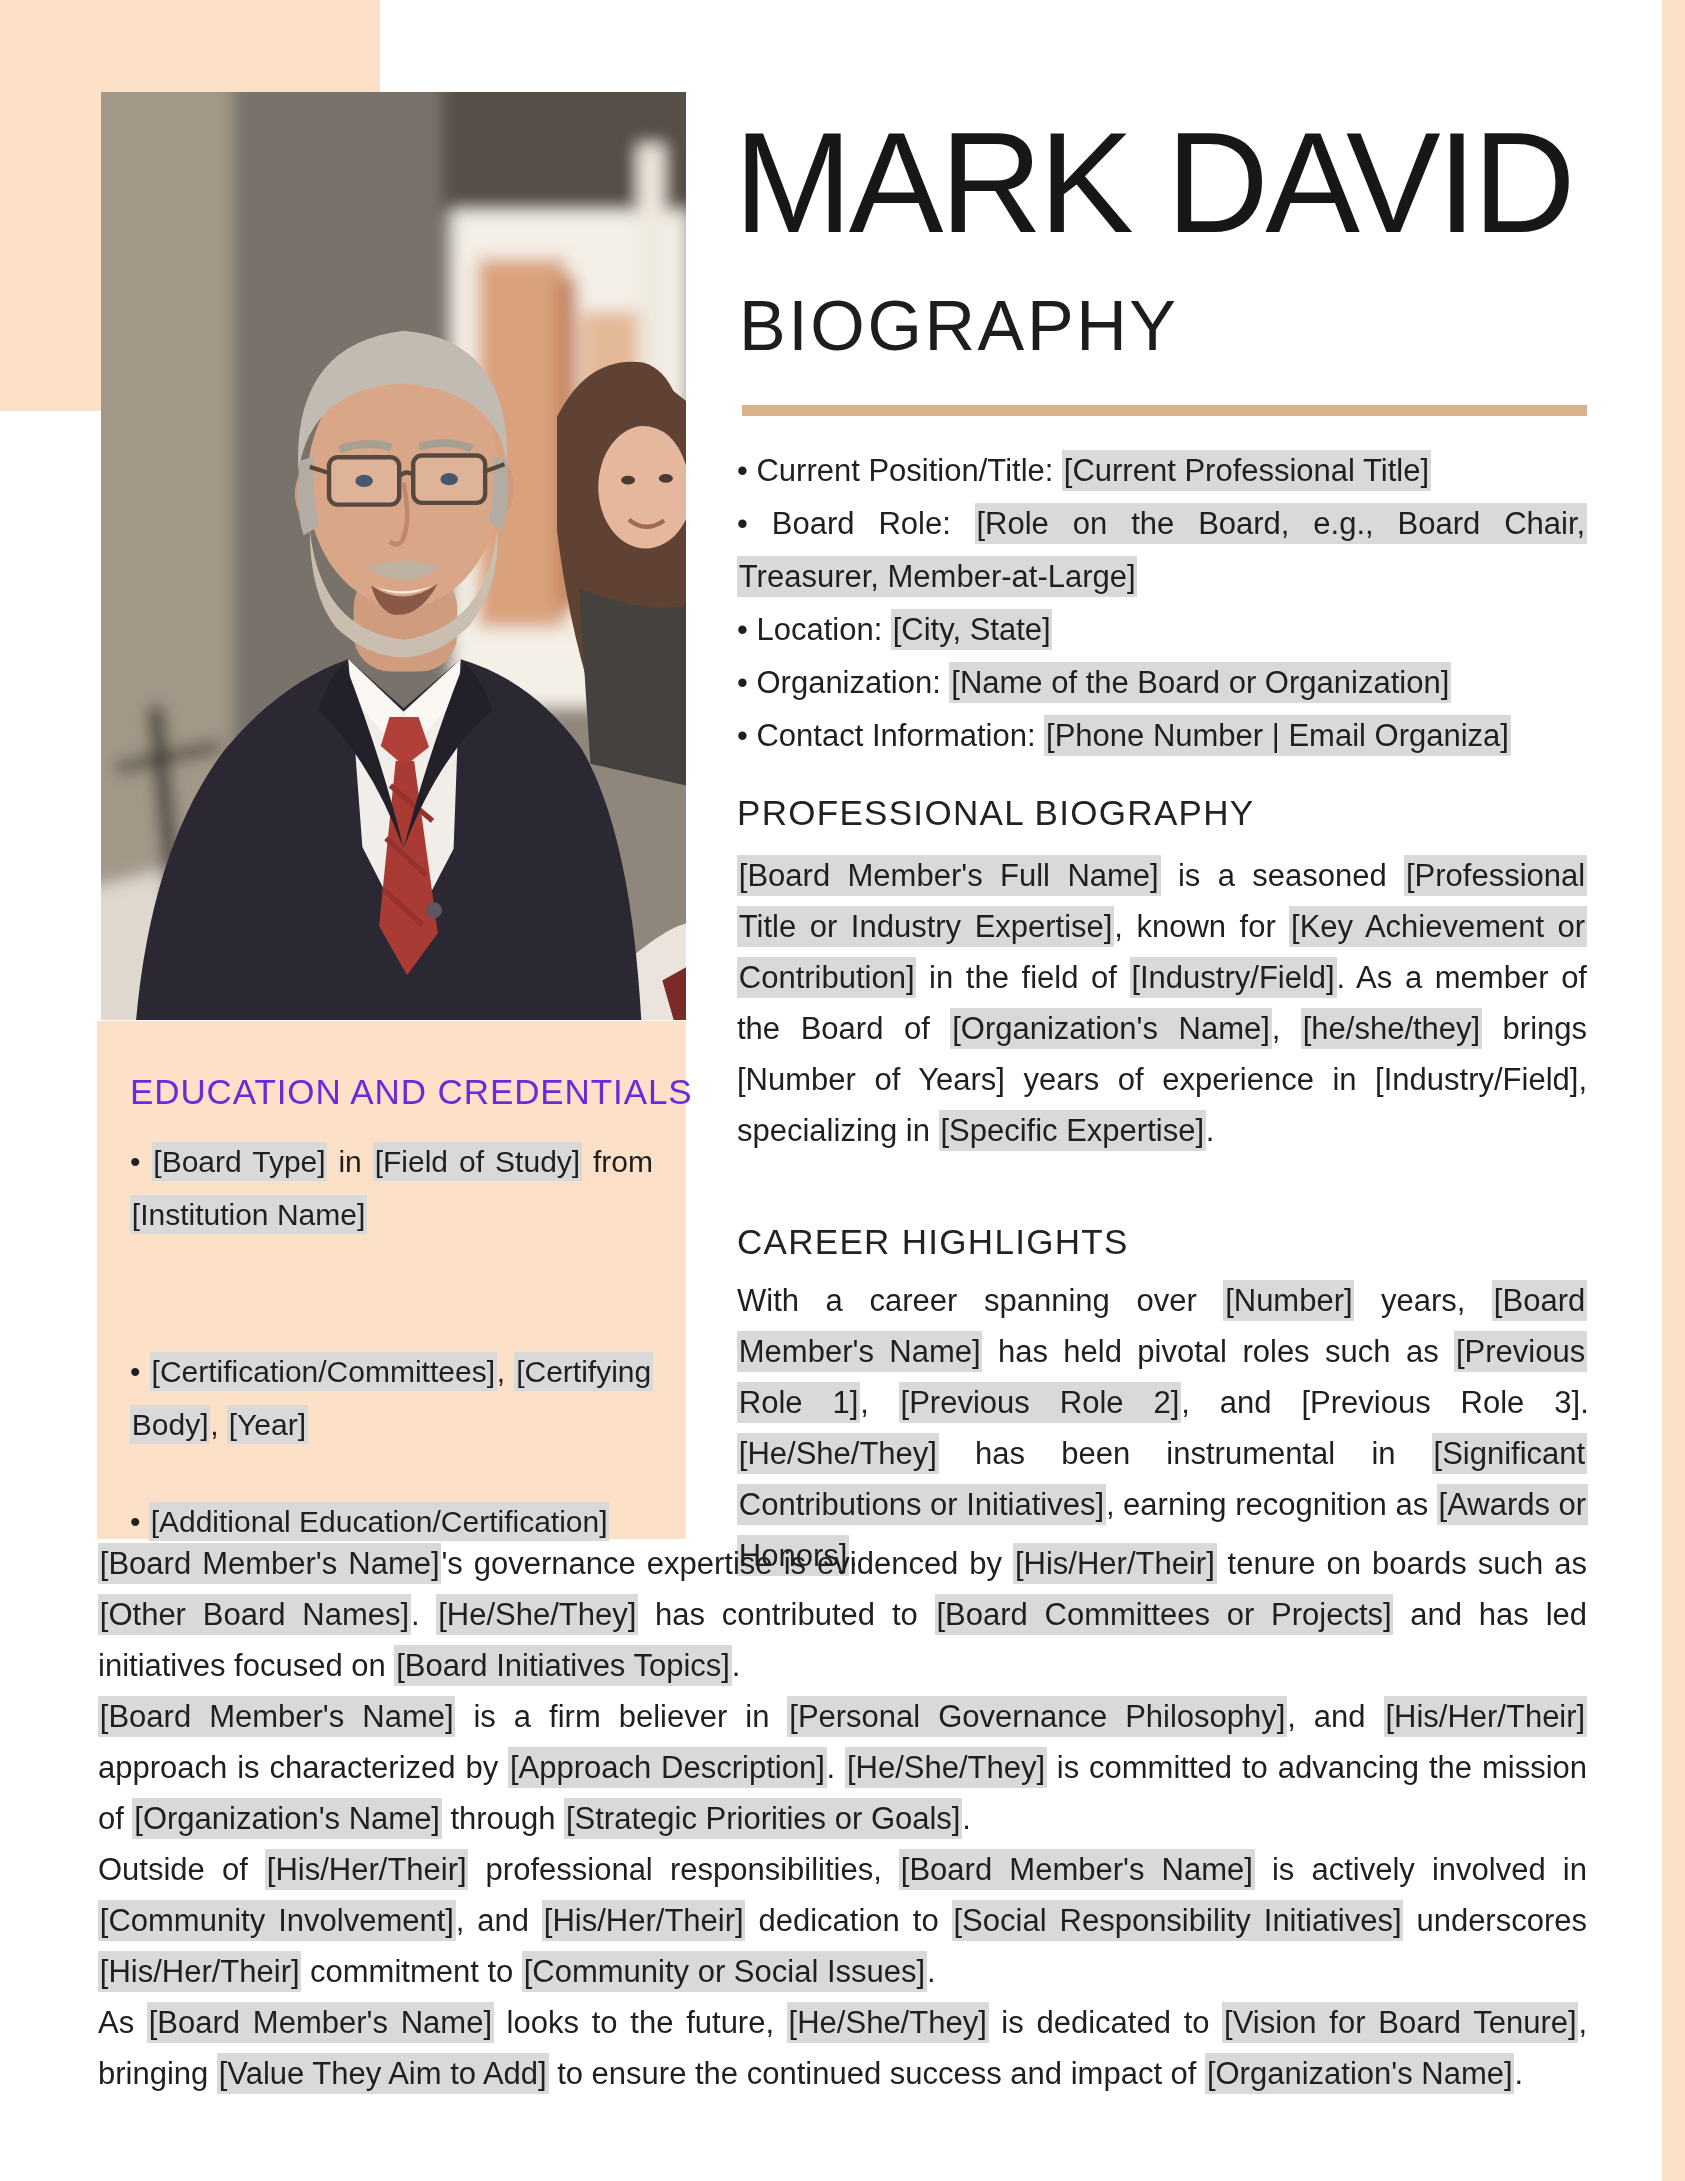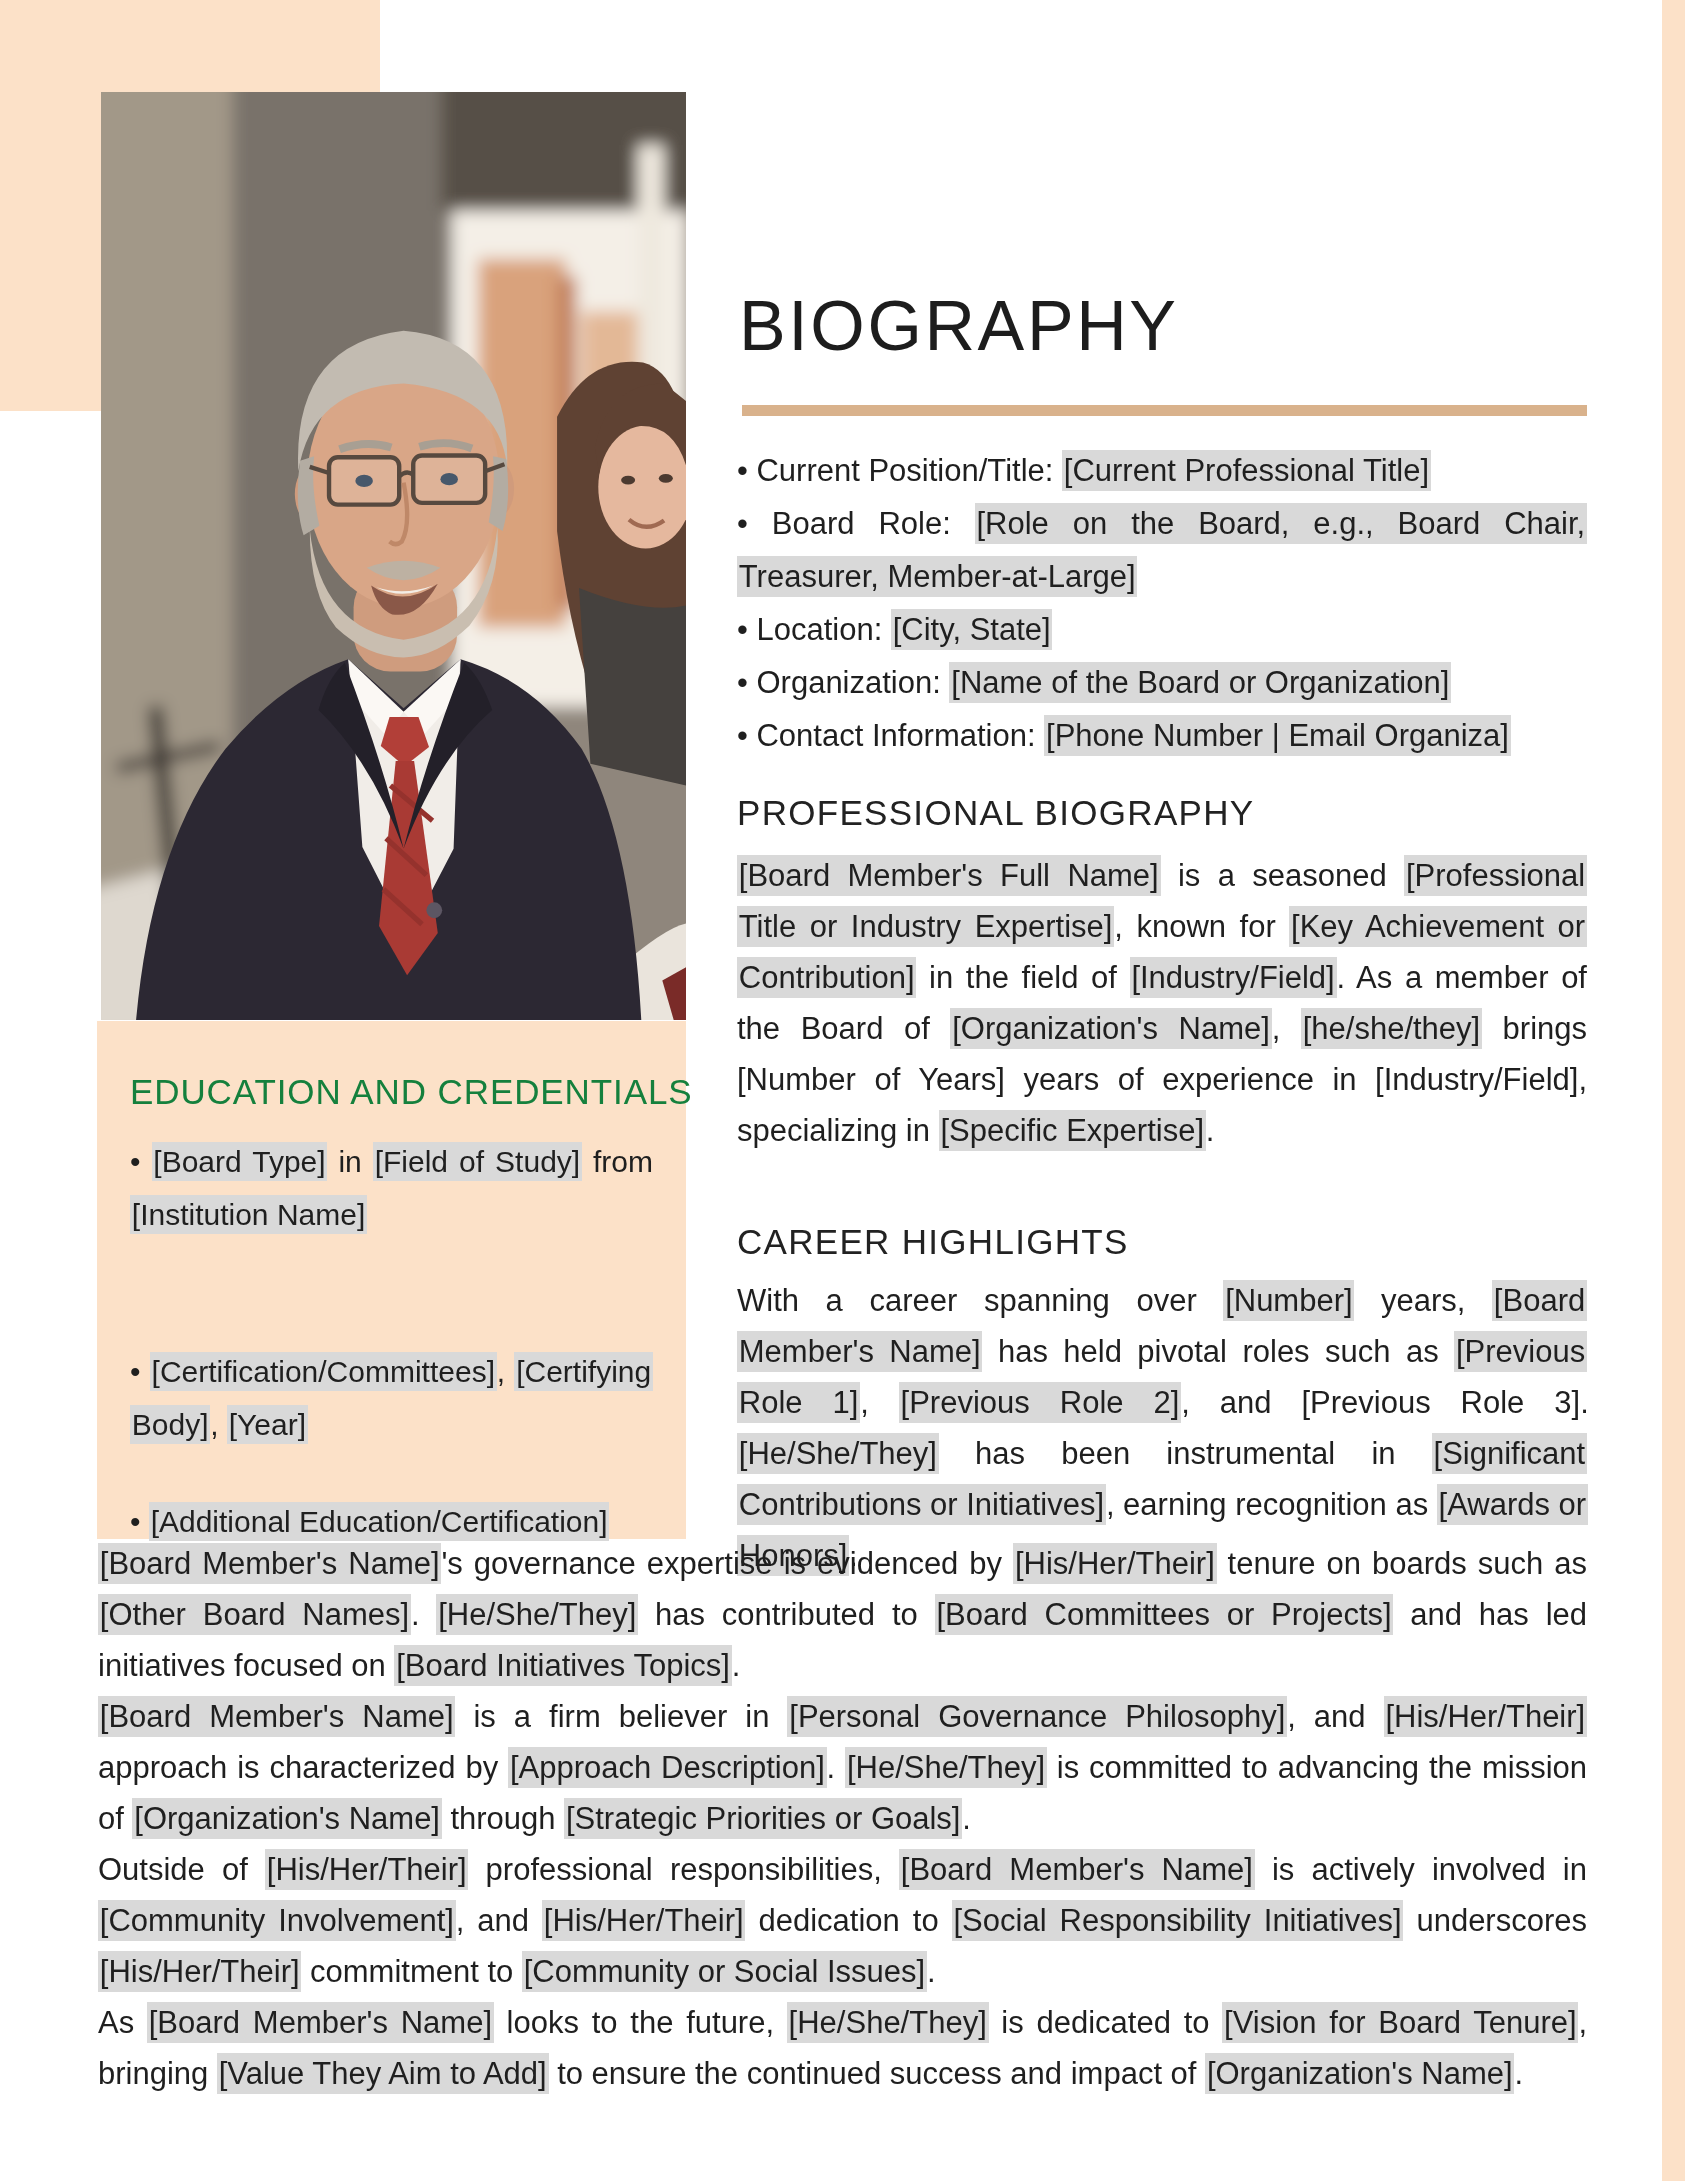--- a/index.html
+++ b/index.html
@@ -65,21 +65,21 @@
   }
   .par-bio{position:absolute;left:737px;top:850px;width:850px;}
   .par-career{position:absolute;left:737px;top:1275px;width:850px;}
   .edu-panel{
     position:absolute;left:97px;top:1021px;width:589px;height:518px;
     background:var(--peach);box-sizing:border-box;
     padding:51px 33px 0 33px;
   }
   .edu-heading{
     margin:0;text-align:left;
-    font-size:35px;font-weight:400;letter-spacing:0.9px;color:#15803d;
+    font-size:35px;font-weight:400;letter-spacing:0.9px;color:#6d28d9;
     white-space:nowrap;
   }
   .edu-panel p{
     margin:0;font-size:30px;line-height:53px;
     text-align:justify;text-align-last:left;hyphens:manual;
   }
   .edu-item-1{margin-top:23px !important;}
   .edu-item-2{margin-top:104px !important;}
   .edu-item-3{margin-top:44px !important;}
   .closing{
@@ -170,20 +170,21 @@
         <path d="M329 712 L362 712 L374 746 L346 768 L319 745 Z" fill="#b23f38"></path>
         <path d="M336 762 L357 762 L384 958 L349 1006 L317 950 Z" fill="#a93a34"></path>
         <path d="M330 790 L378 830 M325 850 L371 892 M322 908 L366 948" stroke="#95322d" stroke-width="6" fill="none"></path>
         <path d="M278 650 Q322 765 345 862 Q308 762 248 704 Q258 668 278 650 Z" fill="#232029"></path>
         <path d="M414 650 Q370 762 345 862 Q384 758 446 704 Q434 668 414 650 Z" fill="#232029"></path>
         <circle cx="380" cy="932" r="9" fill="#5c5663"></circle>
       </g>
     </svg>
   </figure>
 
+  <h1 class="page-title">MARK DAVID</h1>
   <div class="page-subtitle">BIOGRAPHY</div>
   <div class="title-divider"></div>
 
   <section class="rcol contact-list" style="position:absolute;">
     <p><span>• Current Position/Title: </span><span class="hl">[Current Professional Title]</span></p>
     <p><span>• Board Role: </span><span class="hl">[Role on the Board, e.g., Board Chair, Treasurer, Member-at-Large]</span></p>
     <p><span>• Location: </span><span class="hl">[City, State]</span></p>
     <p><span>• Organization: </span><span class="hl">[Name of the Board or Organization]</span></p>
     <p><span>• Contact Information: </span><span class="hl">[Phone Number | Email Organiza]</span></p>
   </section>

